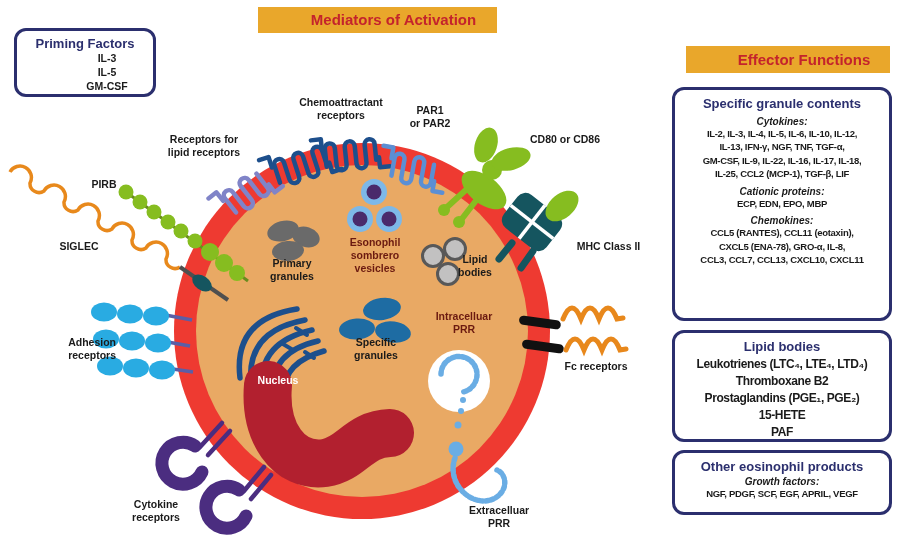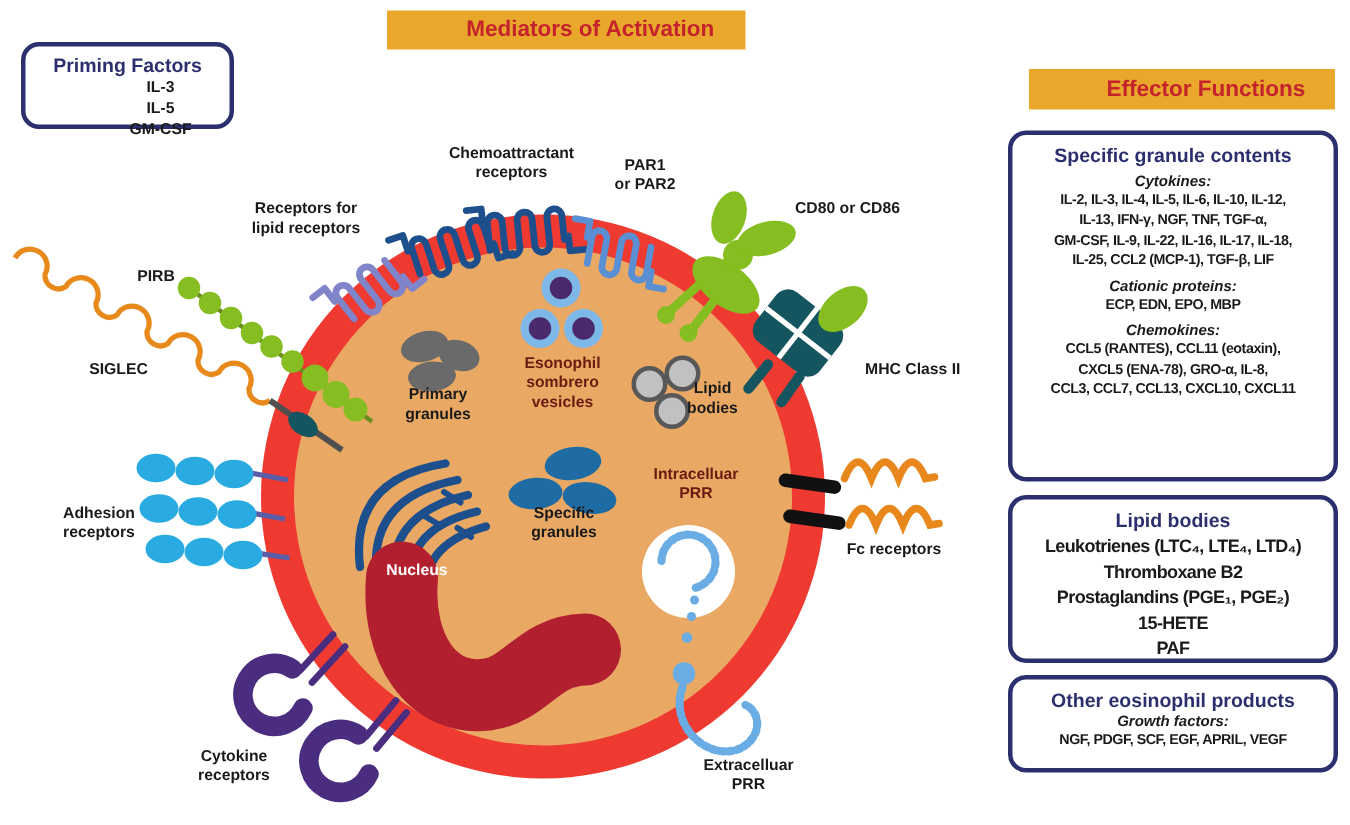--- a/index.html
+++ b/index.html
@@ -13,21 +13,21 @@
   html,body{margin:0;padding:0;background:#fff;}
   #stage{position:relative;width:900px;height:550px;background:#fff;overflow:hidden;
          font-family:"Liberation Sans",sans-serif;}
   #cellsvg{position:absolute;left:0;top:0;}
   .banner{position:absolute;background:var(--gold);color:var(--titlered);
           font-weight:bold;text-align:center;padding-left:32px;}
   .banner.main{left:258px;top:7px;width:207px;height:26px;font-size:15px;line-height:26px;}
   .banner.eff{left:686px;top:46px;width:172px;height:27px;font-size:15px;line-height:27px;}
   .roundbox{position:absolute;background:#fff;border:3px solid var(--navy);border-radius:12px;
             text-align:center;box-sizing:border-box;}
-  #priming{left:14px;top:28px;width:142px;height:58px;padding-top:5px;}
+  #priming{left:14px;top:28px;width:142px;height:69px;padding-top:5px;}
   #priming .bt{color:var(--navy);font-weight:bold;font-size:13px;}
   #priming .bi{color:var(--ink);font-weight:bold;font-size:10.5px;line-height:1.35;white-space:pre-line;padding-left:44px;}
   .effbox{left:672px;width:220px;padding:6px 6px;}
   #box1{top:87px;height:234px;}
   #box2{top:330px;height:112px;}
   #box3{top:450px;height:65px;}
   .effbox .bt{color:var(--navy);font-weight:bold;font-size:13px;margin-bottom:2px;}
   .effbox .cat{color:var(--ink);font-weight:bold;font-style:italic;font-size:10px;margin-top:5px;}
   .effbox .li{color:var(--ink);font-weight:bold;font-size:9.5px;letter-spacing:-0.3px;
               line-height:1.42;white-space:pre-line;}
@@ -256,21 +256,21 @@
   </div>
 
   <div class="lbl" style="left:271px;top:96px;width:140px;">Chemoattractant
 receptors</div>
   <div class="lbl" style="left:389px;top:104px;width:82px;">PAR1
 or PAR2</div>
   <div class="lbl" style="left:144px;top:133px;width:120px;">Receptors for
 lipid receptors</div>
   <div class="lbl" style="left:78px;top:178px;width:52px;">PIRB</div>
   <div class="lbl" style="left:46px;top:240px;width:66px;">SIGLEC</div>
-  <div class="lbl" style="left:16px;top:336px;width:100px;">Adhesion
+  <div class="lbl" style="left:16px;top:336px;width:100px;text-align:right;">Adhesion
 receptors</div>
   <div class="lbl" style="left:106px;top:498px;width:100px;">Cytokine
 receptors</div>
   <div class="lbl" style="left:505px;top:133px;width:120px;">CD80 or CD86</div>
   <div class="lbl" style="left:551px;top:224px;width:115px;margin-top:16px;">MHC Class II</div>
   <div class="lbl" style="left:536px;top:360px;width:120px;">Fc receptors</div>
   <div class="lbl" style="left:449px;top:504px;width:100px;">Extracelluar
 PRR</div>
   <div class="lbl maroon" style="left:414px;top:310px;width:100px;">Intracelluar
 PRR</div>

